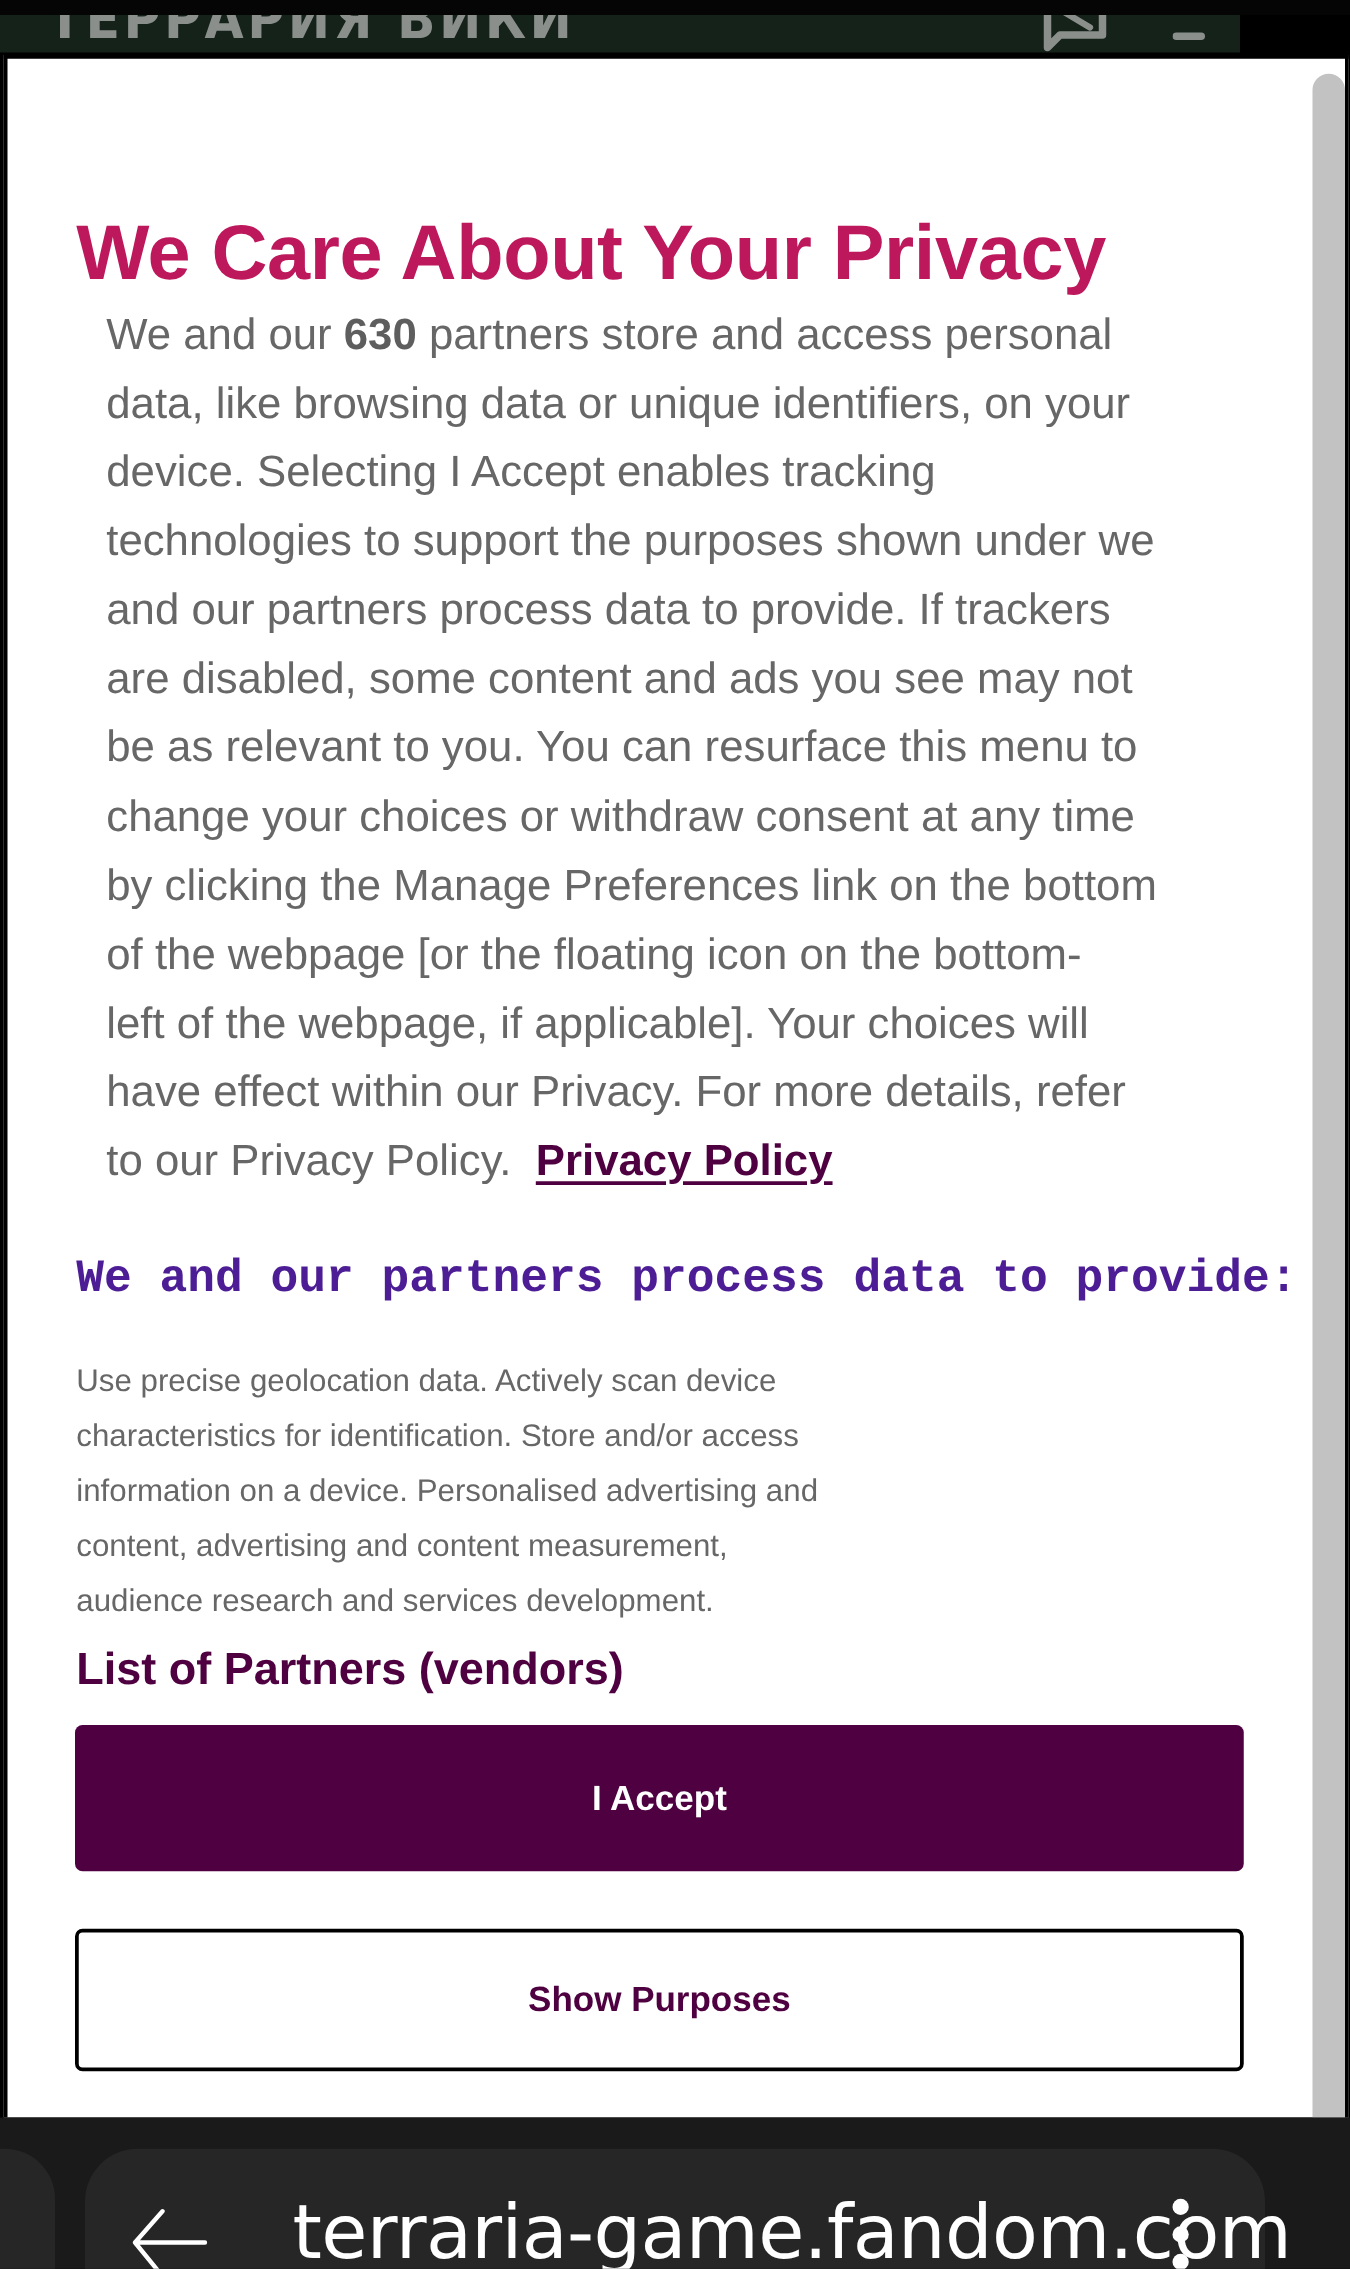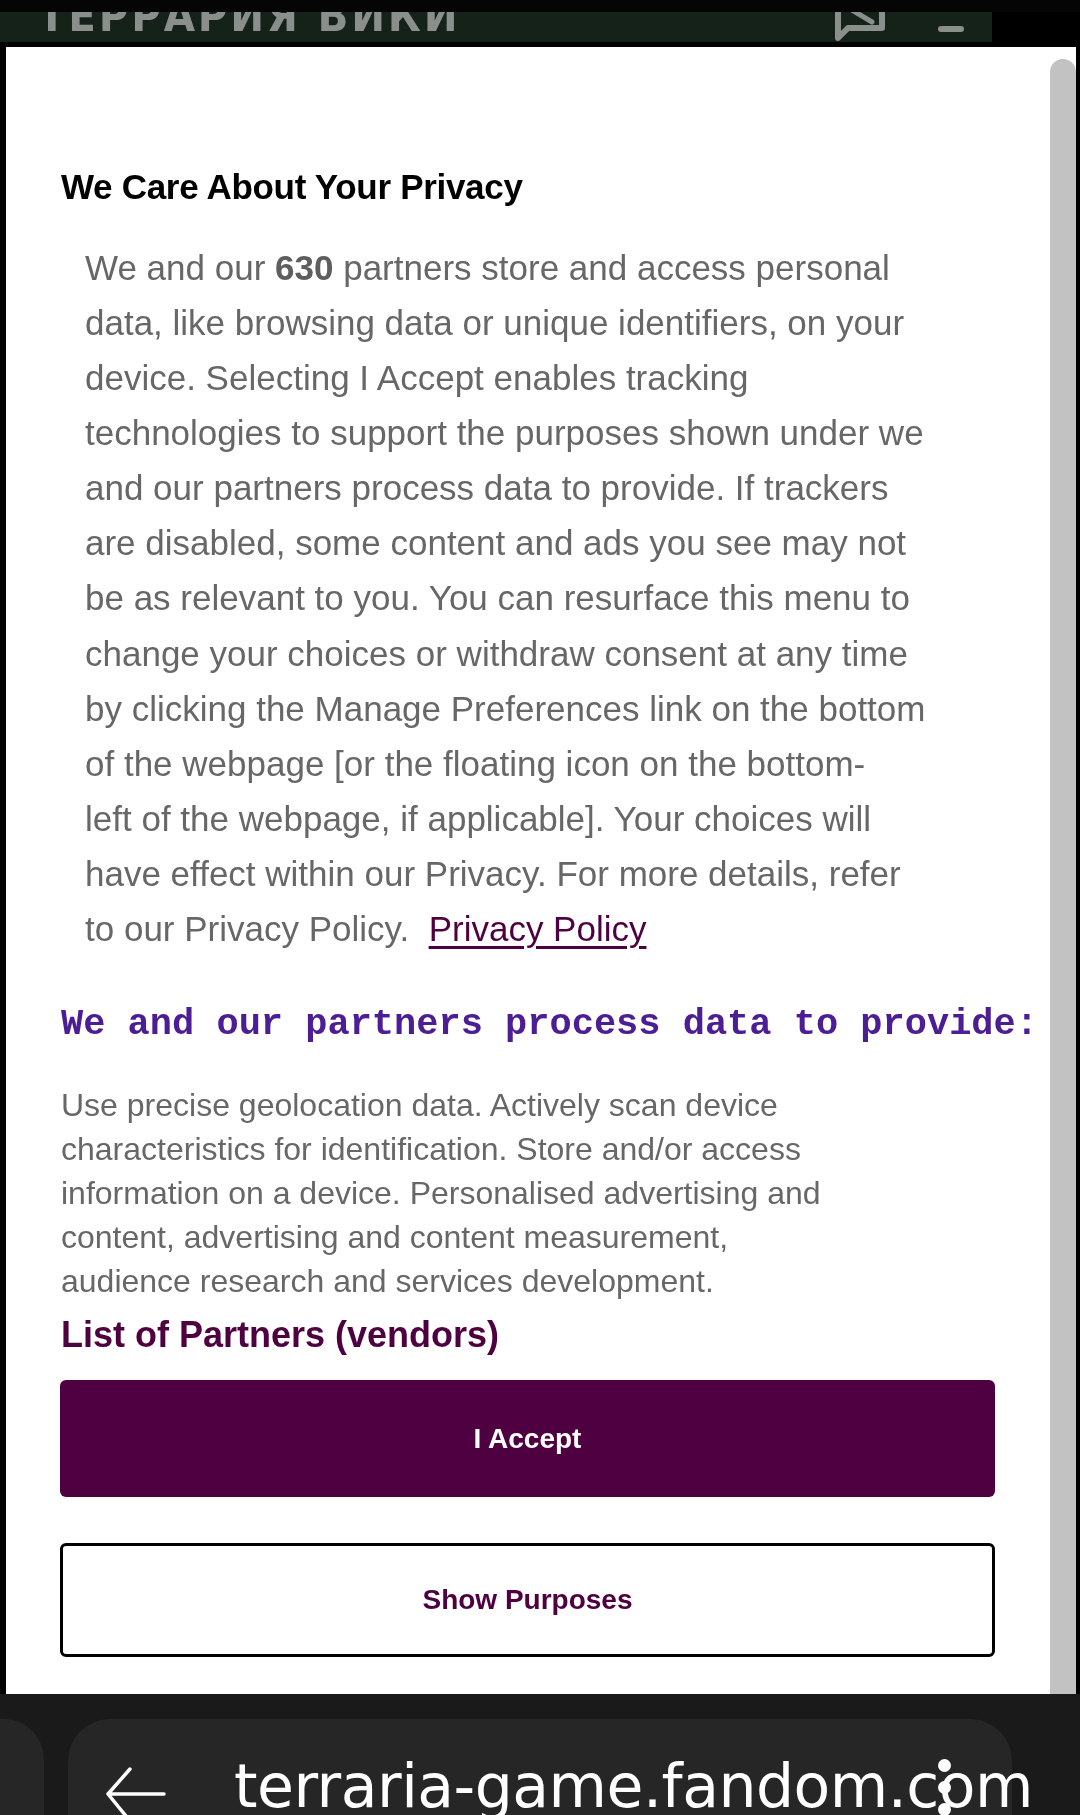--- a/index.html
+++ b/index.html
@@ -11,26 +11,26 @@
   .site-title { position: absolute; left: 38px; top: -22px; font-size: 44px; font-weight: bold; color: #8a8f8c; letter-spacing: 3px; font-family: "DejaVu Sans", sans-serif; transform: scaleX(0.92); transform-origin: left; }
   .hdr-icon { position: absolute; top: 0; }
   .chat-icon { left: 832px; top: -10px; width: 56px; height: 40px; }
   .menu-icon { left: 938px; top: -8px; width: 50px; height: 40px; }
   .chev-icon { left: 1004px; top: -8px; width: 20px; height: 20px; }
 
   .modal { position: absolute; left: 3px; top: 44px; width: 1076px; height: 1650px; background: #fff; border: 3px solid #000; border-bottom: none; overflow: hidden; }
   .scrollbar { position: absolute; right: 0px; top: 12px; width: 26px; height: 1700px; background: #c2c2c2; border-radius: 13px 13px 0 0; }
 
   .content { position: absolute; left: 55px; top: 0; width: 960px; }
-  .title { position: absolute; left: 0; top: 120px; font-size: 35px; font-weight: bold; color: #000000; white-space: nowrap; letter-spacing: -0.3px; }
+  .title { position: absolute; left: 0; top: 120px; font-size: 62px; font-weight: bold; color: #be185d; white-space: nowrap; letter-spacing: -0.3px; }
   .body-line { position: absolute; left: 0; font-size: 35px; color: #676767; white-space: nowrap; line-height: 44px; margin-left: 24px; }
   .body-line b { color: #5e5e5e; }
-  .pp-link { color: #4f0040; font-weight: normal; text-decoration: underline; text-decoration-thickness: 3px; text-underline-offset: 5px; }
+  .pp-link { color: #4f0040; font-weight: bold; text-decoration: underline; text-decoration-thickness: 3px; text-underline-offset: 5px; }
   .subhead { position: absolute; left: 0; top: 956px; font-size: 37px; font-weight: bold; color: #4c1d95; white-space: nowrap; font-family: Liberation Mono, monospace; }
-  .purp-line { position: absolute; left: 0; font-size: 32px; color: #676767; white-space: nowrap; line-height: 44px; }
+  .purp-line { position: absolute; left: 0; font-size: 25px; color: #676767; white-space: nowrap; line-height: 44px; }
   .partners-link { position: absolute; left: 0; top: 1267px; font-size: 36px; font-weight: bold; color: #4f0040; white-space: nowrap; }
 
   .btn { position: absolute; left: 54px; width: 935px; border-radius: 6px; display: flex; align-items: center; justify-content: center; font-size: 28px; font-weight: bold; }
   .btn-accept { top: 1333px; height: 117px; background: #4f0040; color: #fff; }
   .btn-purposes { top: 1496px; height: 114px; background: #fff; color: #4f0040; border: 3px solid #000000; }
 
   .browser-bar { position: absolute; left: 0; top: 1694px; width: 1080px; height: 121px; background: #1a1a1a; }
   .tab-pill { position: absolute; left: -40px; top: 25px; width: 84px; height: 140px; background: #262626; border-radius: 40px; }
   .url-pill { position: absolute; left: 68px; top: 25px; width: 944px; height: 140px; background: #262626; border-radius: 42px; }
   .back-icon { position: absolute; left: 36px; top: 46px; width: 62px; height: 60px; }

